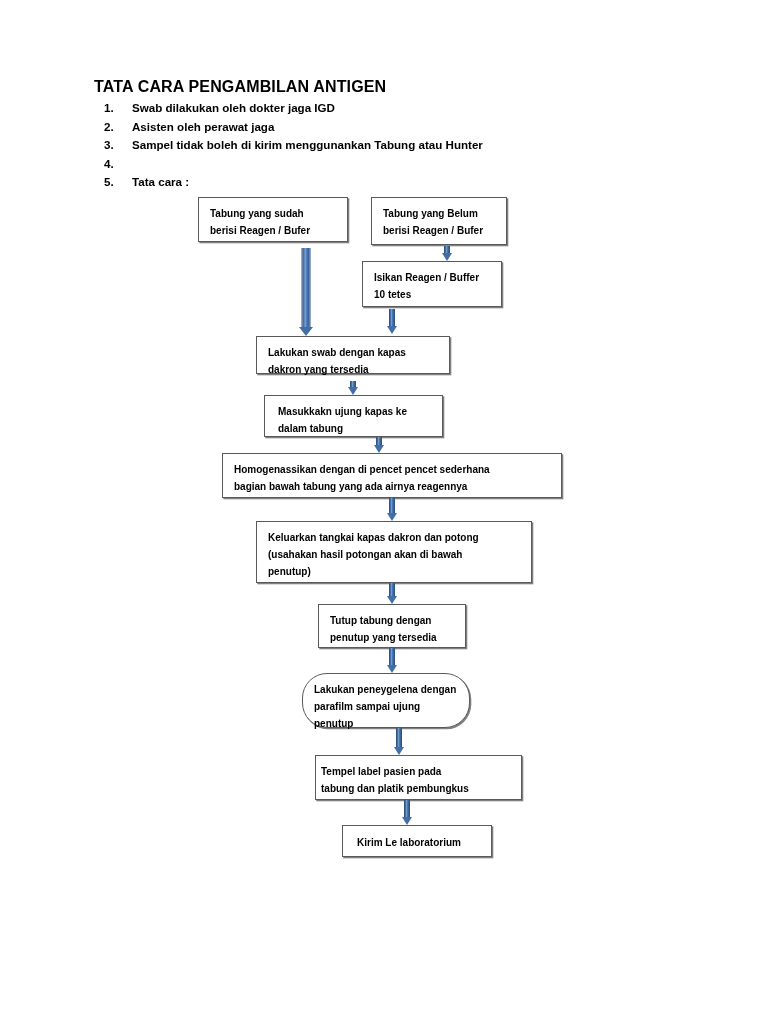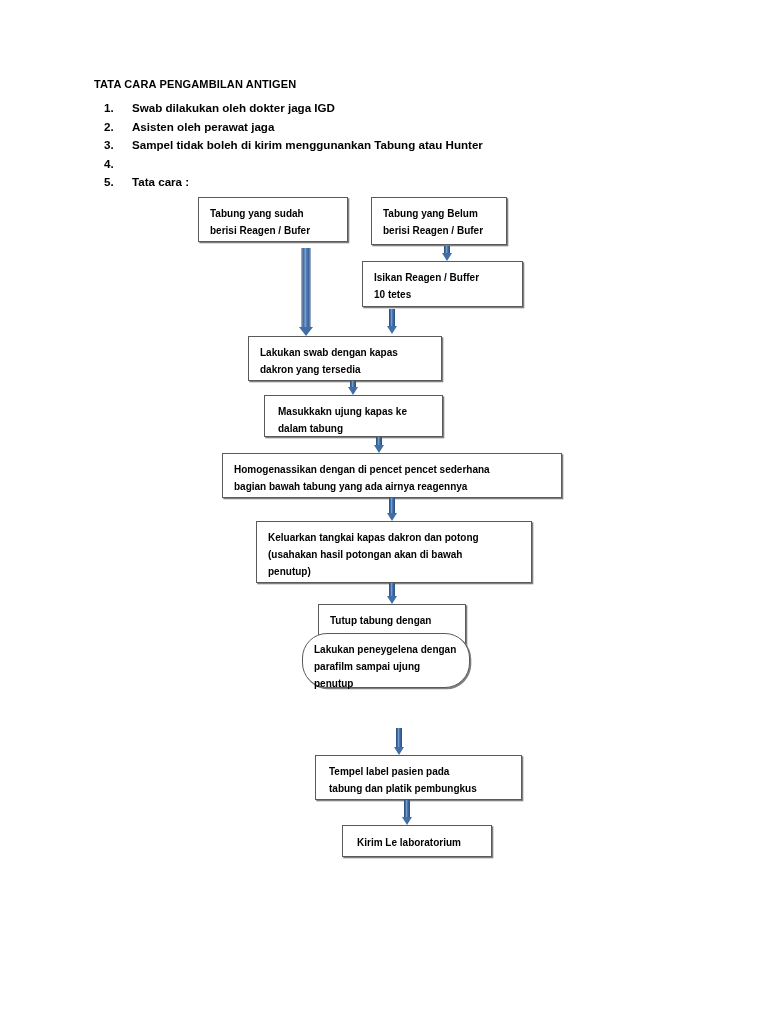--- a/index.html
+++ b/index.html
@@ -21,21 +21,21 @@
     left: 0; top: 0;
     width: 768px;
     height: 1024px;
   }
 
   
   .doc-title {
     position: absolute;
     left: 94px;
     top: 78px;
-    font-size: 11px;
+    font-size: 16px;
     font-weight: bold;
     letter-spacing: 0.15px;
     white-space: nowrap;
   }
 
   .steps {
     position: absolute;
     left: 104px;
     top: 101px;
     width: 540px;
@@ -139,36 +139,36 @@
     <div class="fc-box" style="left:371px; top:197px; width:136px; height:48px;">
       <span class="ln">Tabung yang Belum</span>
       <span class="ln">berisi Reagen / Bufer</span>
     </div>
 
     <div class="arrow thin" style="left:438px; top:246px; width:18px; height:15px;">
       <div class="shaft" style="width:6px; height:8px;"></div>
       <div class="head"></div>
     </div>
 
-    <div class="fc-box" style="left:362px; top:261px; width:161px; height:46px;">
+    <div class="fc-box" style="left:362px; top:261px; width:140px; height:46px;">
       <span class="ln">Isikan Reagen / Buffer</span>
       <span class="ln">10 tetes</span>
     </div>
 
     <div class="arrow" style="left:294px; top:248px; width:24px; height:88px;">
       <div class="shaft" style="width:9px; height:80px;"></div>
       <div class="head"></div>
     </div>
 
     <div class="arrow thin" style="left:383px; top:309px; width:18px; height:25px;">
       <div class="shaft" style="width:6px; height:18px;"></div>
       <div class="head"></div>
     </div>
 
-    <div class="fc-box" style="left:248px; top:336px; width:194px; height:45px;">
+    <div class="fc-box" style="left:256px; top:336px; width:194px; height:38px;">
       <span class="ln">Lakukan swab dengan kapas</span>
       <span class="ln">dakron yang tersedia</span>
     </div>
 
     <div class="arrow thin" style="left:344px; top:381px; width:18px; height:14px;">
       <div class="shaft" style="width:6px; height:7px;"></div>
       <div class="head"></div>
     </div>
 
     <div class="fc-box" style="left:264px; top:395px; width:179px; height:42px; padding-left:13px;">
@@ -205,32 +205,32 @@
     <div class="fc-box" style="left:318px; top:604px; width:148px; height:44px;">
       <span class="ln">Tutup tabung dengan</span>
       <span class="ln">penutup yang tersedia</span>
     </div>
 
     <div class="arrow thin" style="left:383px; top:648px; width:18px; height:25px;">
       <div class="shaft" style="width:6px; height:18px;"></div>
       <div class="head"></div>
     </div>
 
-    <div class="fc-box" style="left:302px; top:633px; width:168px; height:55px;border-radius:25px;">
+    <div class="fc-box" style="left:302px; top:673px; width:168px; height:55px;border-radius:25px;">
       <span class="ln">Lakukan peneygelena dengan</span>
       <span class="ln">parafilm sampai ujung</span>
       <span class="ln">penutup</span>
     </div>
 
     <div class="arrow thin" style="left:390px; top:728px; width:18px; height:27px;">
       <div class="shaft" style="width:6px; height:20px;"></div>
       <div class="head"></div>
     </div>
 
-    <div class="fc-box" style="left:315px; top:755px; width:207px; height:45px; padding-left:13px;">
+    <div class="fc-box" style="left:315px; top:755px; width:207px; height:45px; padding-left:5px;">
       <span class="ln">Tempel label pasien pada</span>
       <span class="ln">tabung dan platik pembungkus</span>
     </div>
 
     <div class="arrow thin" style="left:398px; top:800px; width:18px; height:25px;">
       <div class="shaft" style="width:6px; height:18px;"></div>
       <div class="head"></div>
     </div>
 
     <div class="fc-box" style="left:342px; top:825px; width:150px; height:32px; padding-top:8px; padding-left:14px;">

